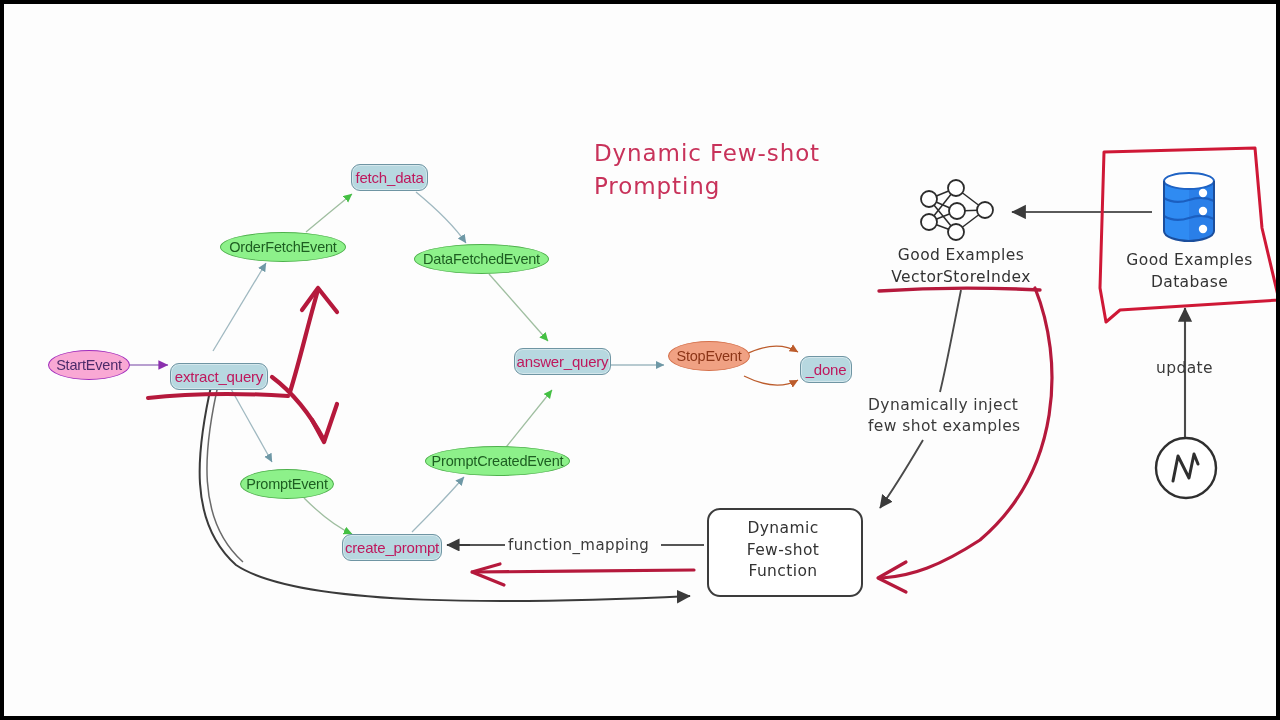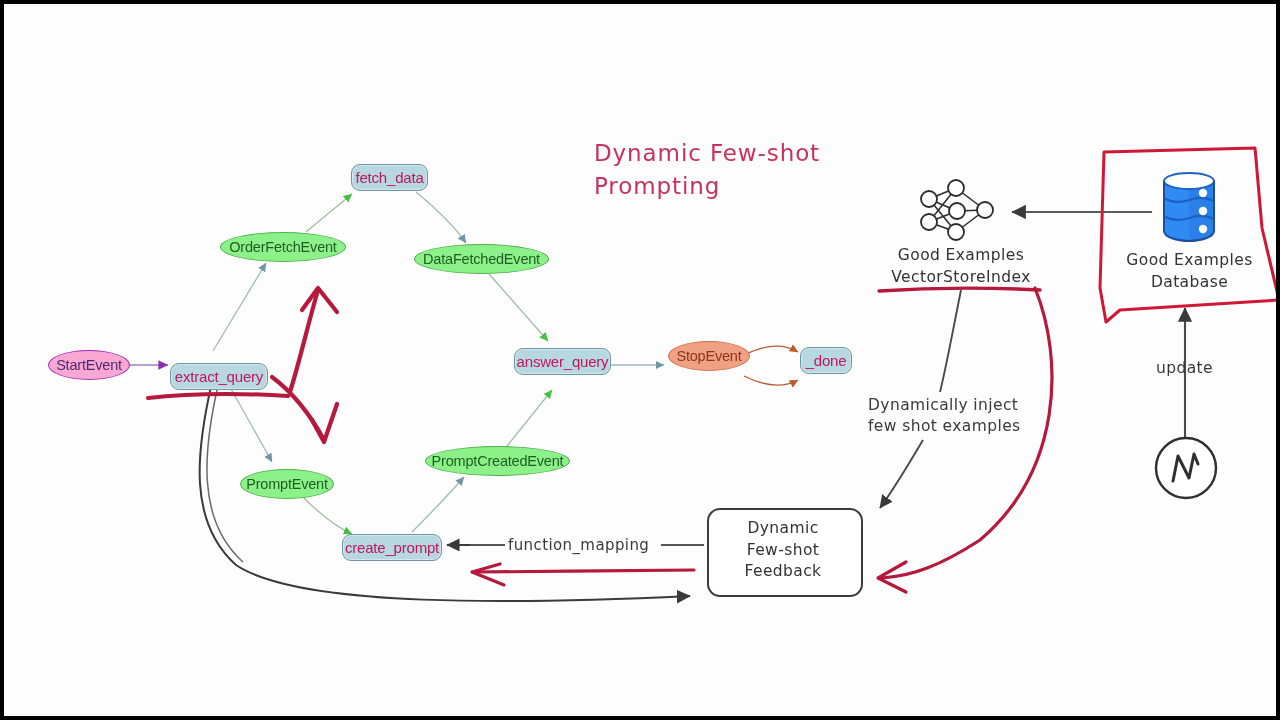--- a/index.html
+++ b/index.html
@@ -276,21 +276,21 @@
   </div>
 
   <div class="node step" style="left:514px; top:348px; width:97px;">
     <span>answer_query</span>
   </div>
 
   <div class="node ev ev-orange" style="left:668px; top:341px; width:82px;">
     <span>StopEvent</span>
   </div>
 
-  <div class="node step" style="left:800px; top:347px; width:52px;">
+  <div class="node step" style="left:800px; top:356px; width:52px;">
     <span>_done</span>
   </div>
 
   <div class="node ev ev-green" style="left:240px; top:469px; width:94px;">
     <span>PromptEvent</span>
   </div>
 
   <div class="node ev ev-green" style="left:425px; top:446px; width:145px;">
     <span>PromptCreatedEvent</span>
   </div>
@@ -300,21 +300,21 @@
   </div>
 
   <div class="hand" id="fn-mapping-label" style="left:505px; top:535px;">function_mapping</div>
 
   <div class="hand red" id="title" style="left:594px; top:137px;">Dynamic Few-shot
 Prompting</div>
 
   <div id="dyn-fn-box"></div>
   <div class="boxlabel" id="dyn-fn-text">Dynamic
 Few-shot
-Feedback</div>
+Function</div>
 
   <svg style="position:absolute; left:912px; top:178px; width:92px; height:64px; z-index:24;" viewBox="0 0 92 64">
     <g stroke="#2b2b2b" stroke-width="1.5" fill="none">
       <line x1="17" y1="21" x2="44" y2="10"></line>
       <line x1="17" y1="21" x2="45" y2="33"></line>
       <line x1="17" y1="21" x2="44" y2="54"></line>
       <line x1="17" y1="44" x2="44" y2="10"></line>
       <line x1="17" y1="44" x2="45" y2="33"></line>
       <line x1="17" y1="44" x2="44" y2="54"></line>
       <line x1="44" y1="10" x2="73" y2="32"></line>

